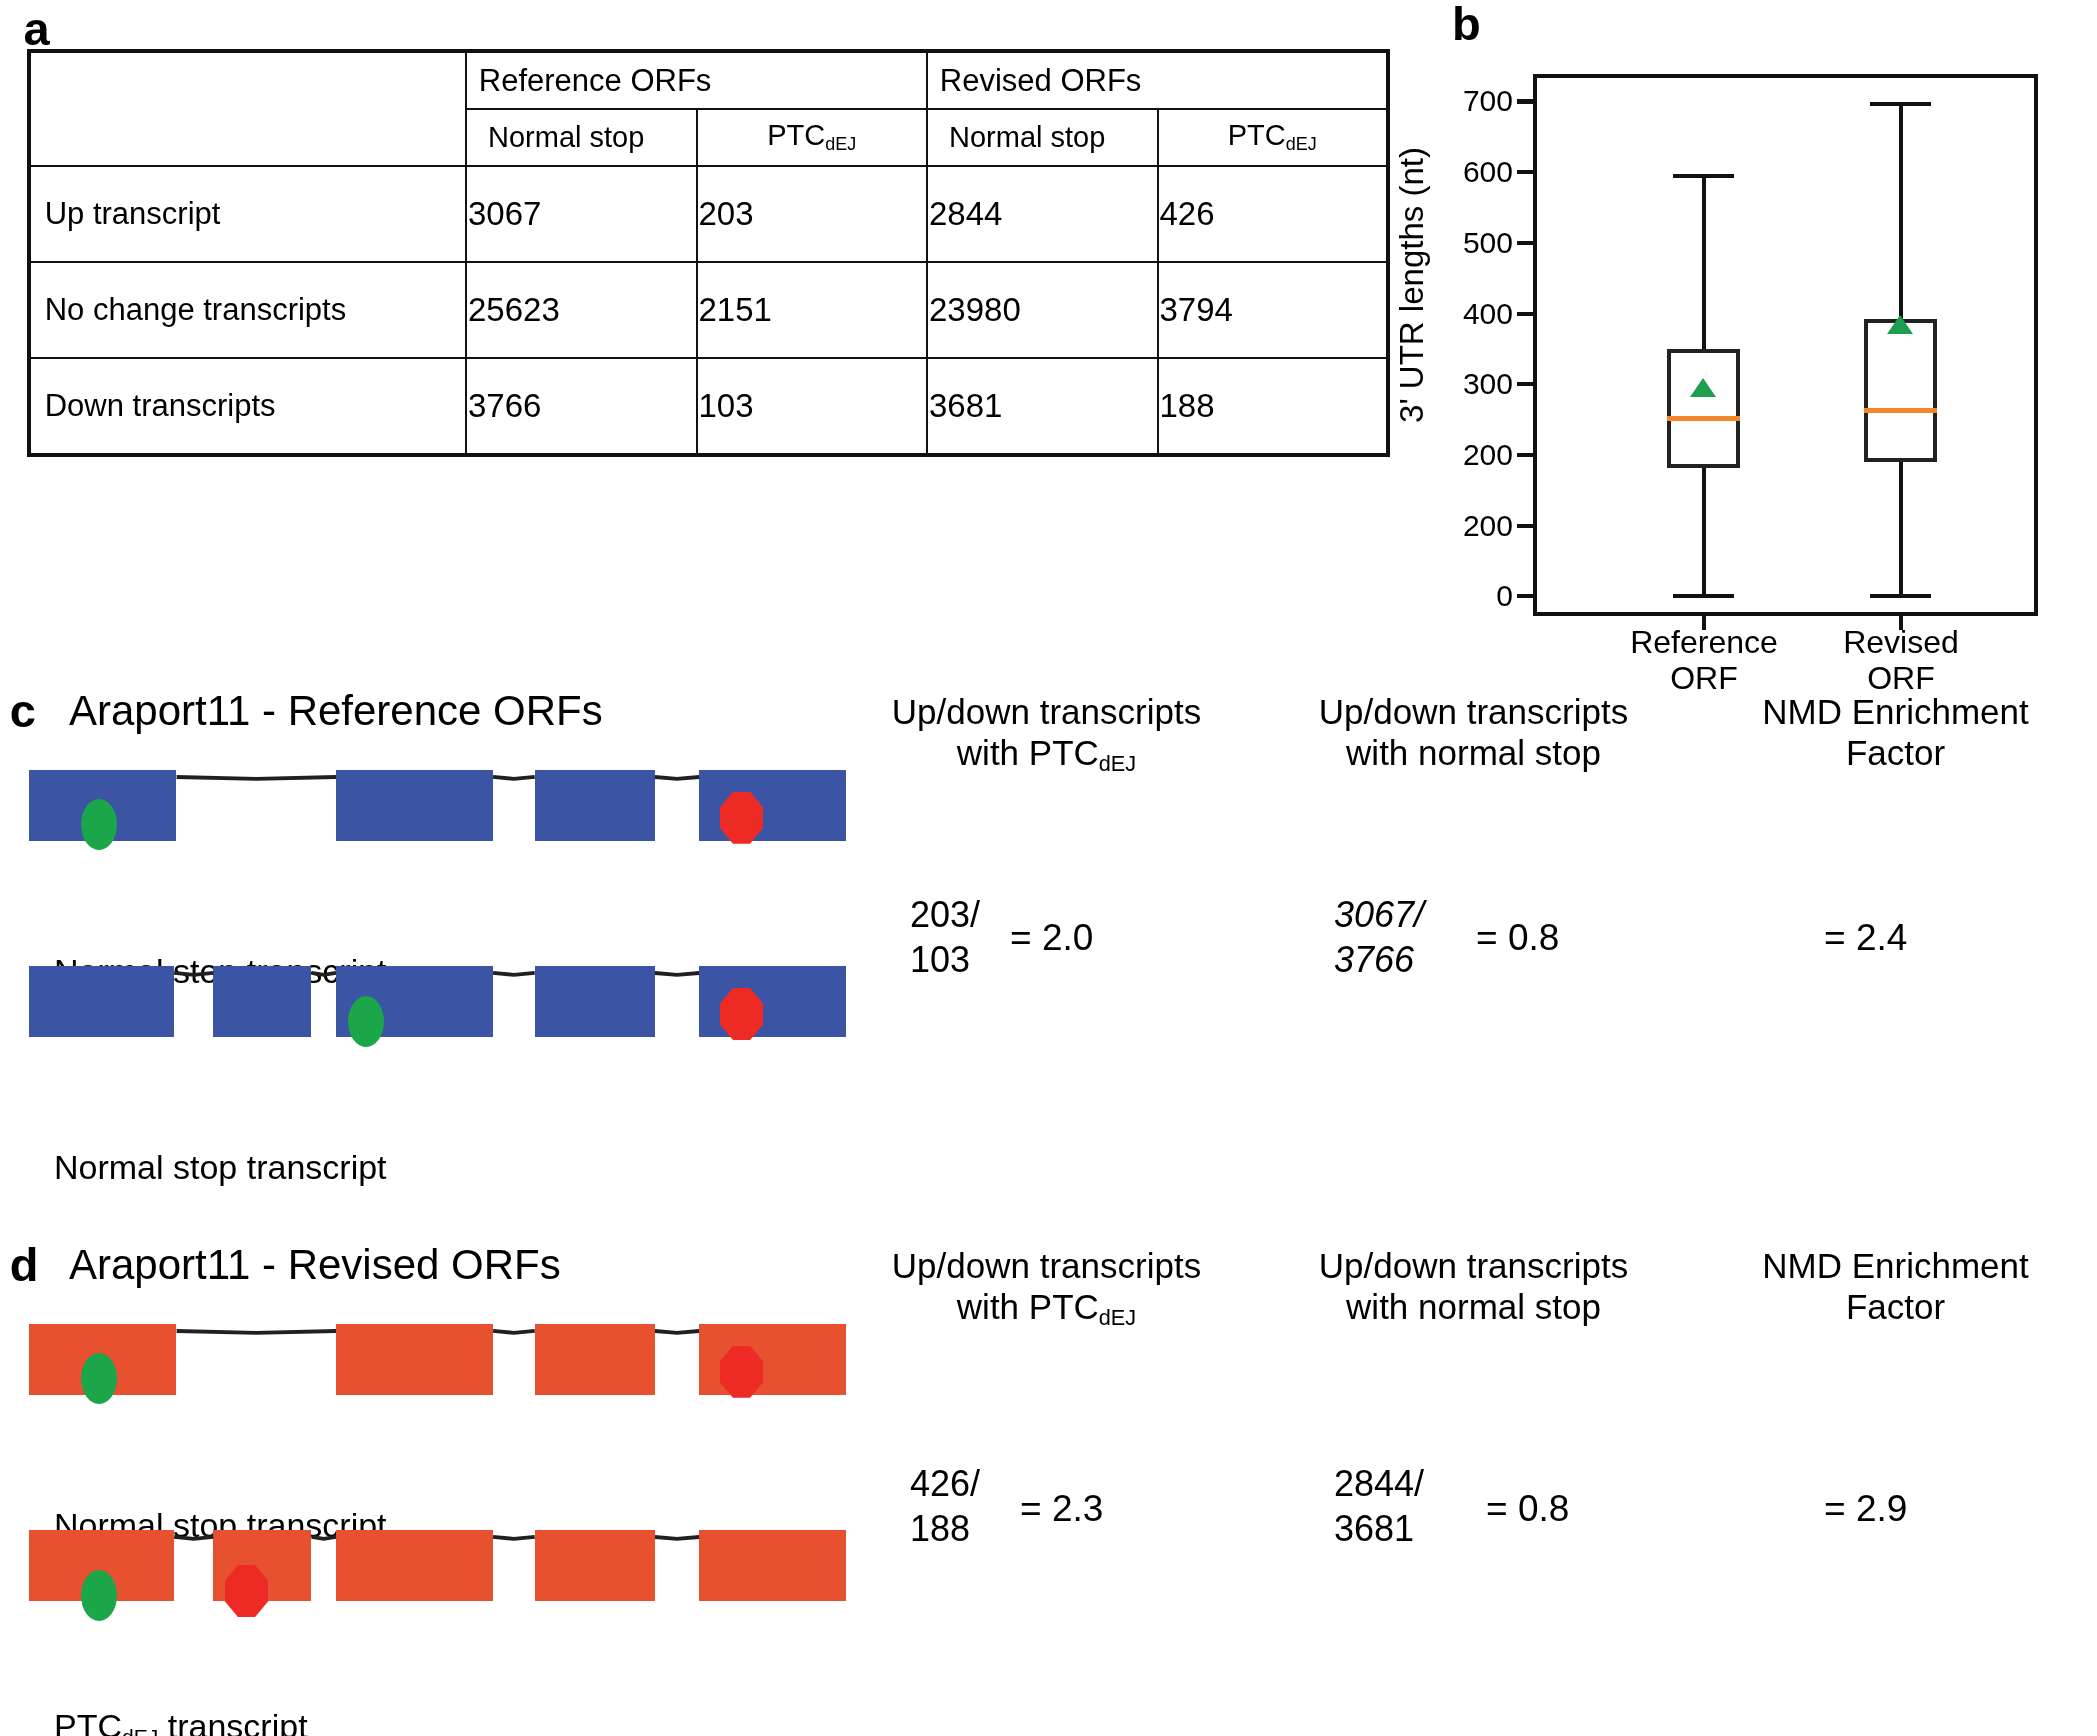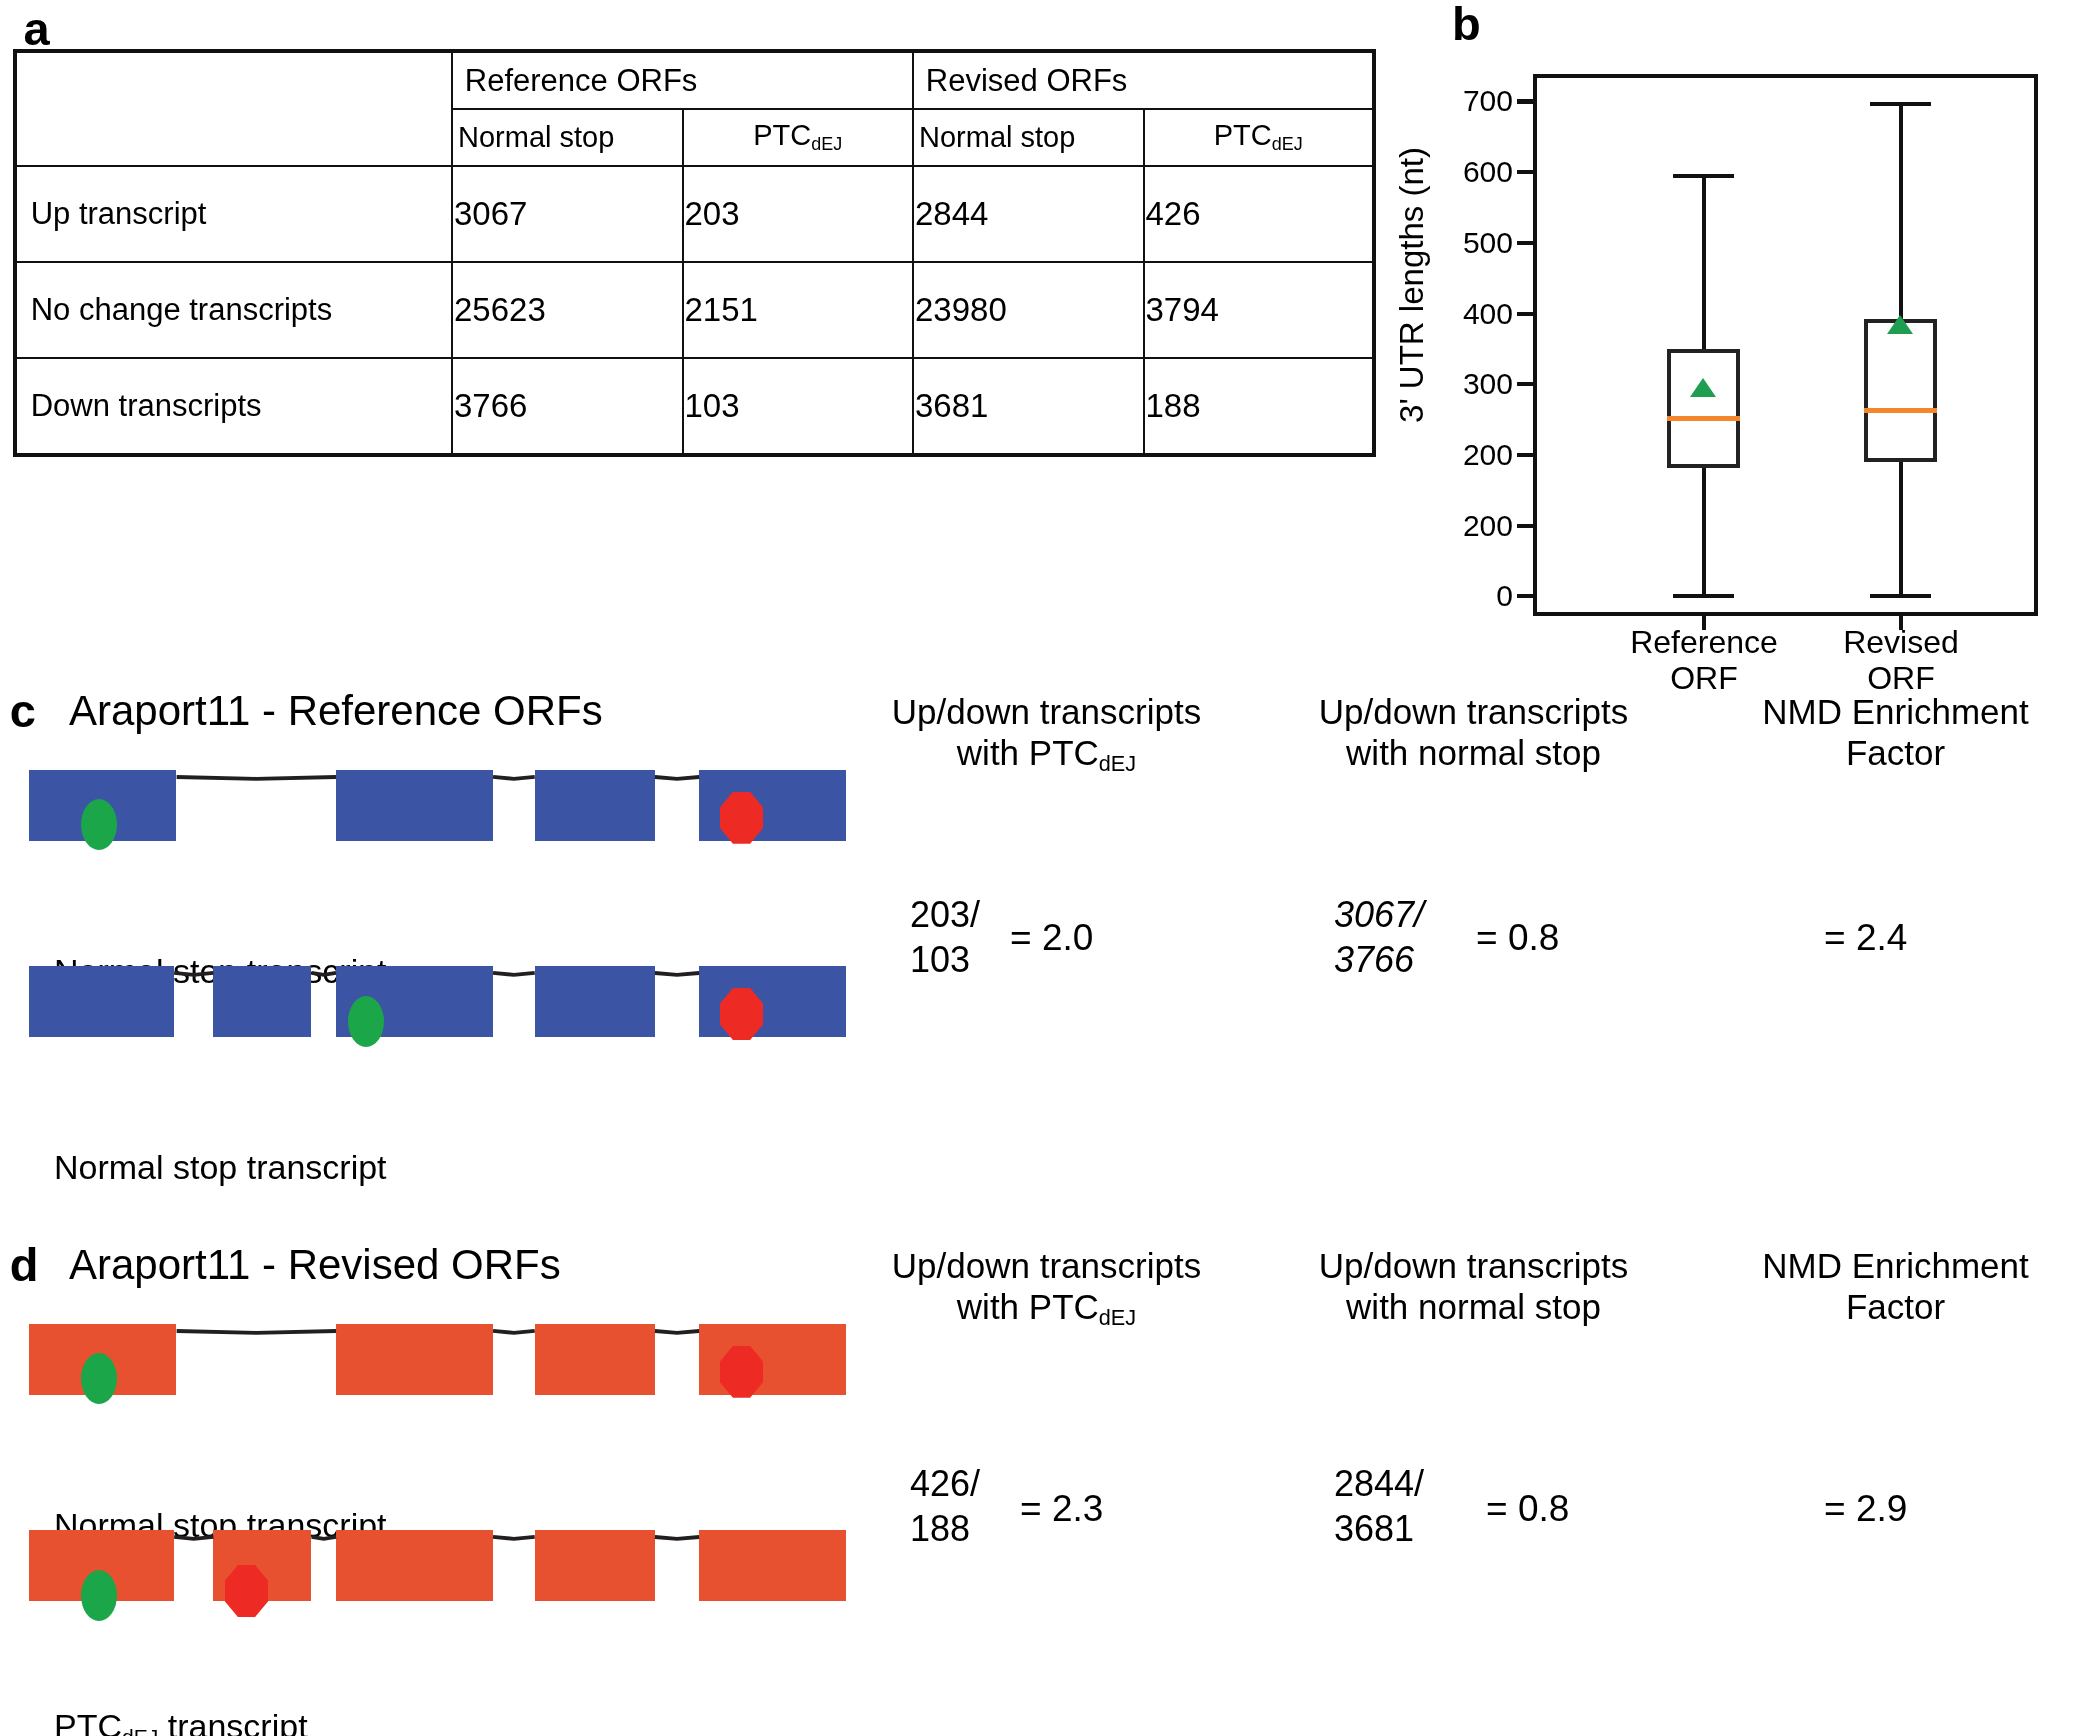--- a/index.html
+++ b/index.html
@@ -1,28 +1,28 @@
 <!DOCTYPE html>
 <html style="font-size:7.8px"><head>
 <meta charset="utf-8">
 <style>
   html,body{margin:0;padding:0;background:#fff;}
   body{width:2097px;height:1736px;position:relative;font-family:"Liberation Sans",sans-serif;color:#000;overflow:hidden;}
   .panel-letter{position:absolute;font-weight:bold;font-size:47px;font-family:"Liberation Sans",sans-serif;line-height:1;}
 
   
-  #panel-a{position:absolute;left:13px;top:49px;width:1471px;}
+  #panel-a{position:absolute;left:27px;top:49px;width:1471px;}
   table.stat{border-collapse:collapse;width:1363px;table-layout:fixed;
              border:4.4px solid #111;}
   table.stat td,table.stat th{border:2.5px solid #111;font-weight:normal;
             font-size:31px;font-family:"Liberation Sans",sans-serif;color:#000;}
   table.stat .rowhdr{text-align:left;padding-left:13.7px;height:92px;font-size:31px;}
   table.stat .num{text-align:left;padding-right:20.6px;height:92px;font-size:33px;}
   table.stat .grp{text-align:left;padding-left:11.8px;height:53px;font-size:31px;}
-  table.stat .sub{text-align:left;padding-left:5px;height:53px;font-size:29px;}
+  table.stat .sub{text-align:left;padding-left:21px;height:53px;font-size:29px;}
   table.stat .subc{text-align:center;height:53px;font-size:29px;}
   table.stat .blank{border-right:2.5px solid #111;}
   sub{font-size:0.62em;vertical-align:-0.28em;}
 
   
   #panel-b{position:absolute;left:1442px;top:9.8px;width:638px;height:647px;}
   #bplot-frame{position:absolute;left:91px;top:64px;width:505px;height:542px;
                border:4.9px solid #111;box-sizing:border-box;background:#fff;}
   .ytick{position:absolute;left:-19.6px;width:19.6px;height:4.4px;background:#111;}
   .ytlabel{position:absolute;right:521px;width:128px;text-align:right;

